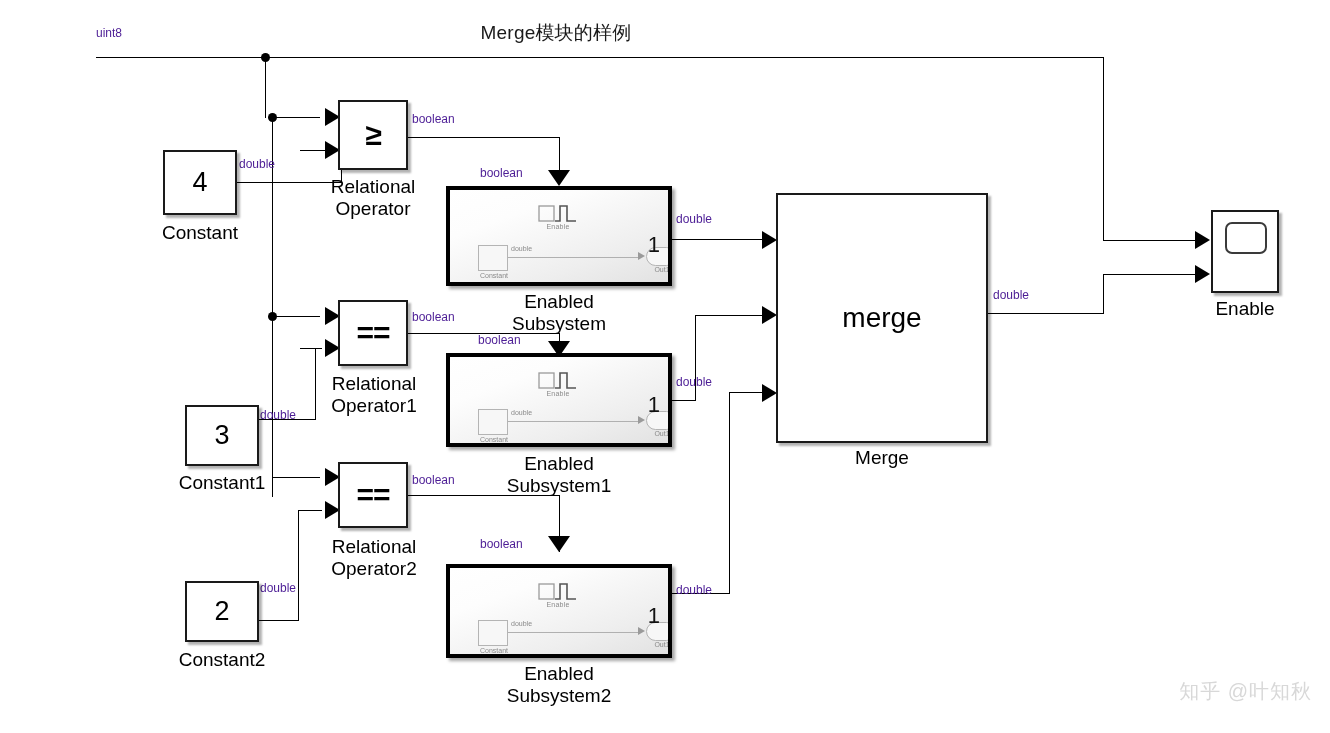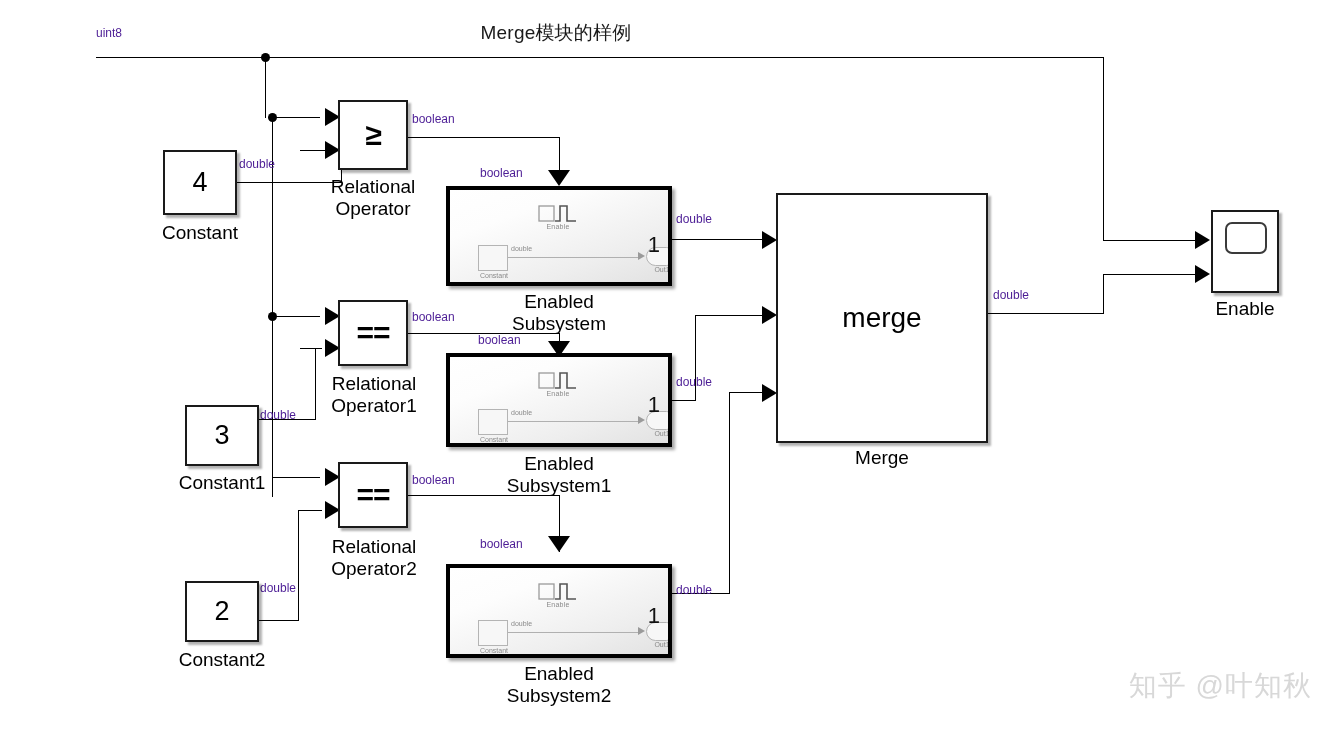--- a/index.html
+++ b/index.html
@@ -217,21 +217,21 @@
     width: 40px;
     text-align: center;
     font-size: 7px;
     color: #8a8a8a;
   }
 
   
   .watermark {
     position: absolute;
     right: 18px; bottom: 28px;
-    font-size: 28px;
+    font-size: 20px;
     color: #d8d8d8;
     letter-spacing: 1px;
     white-space: nowrap;
     user-select: none;
   }
 </style>
 </head>
 <body>
 
 <div id="canvas">

